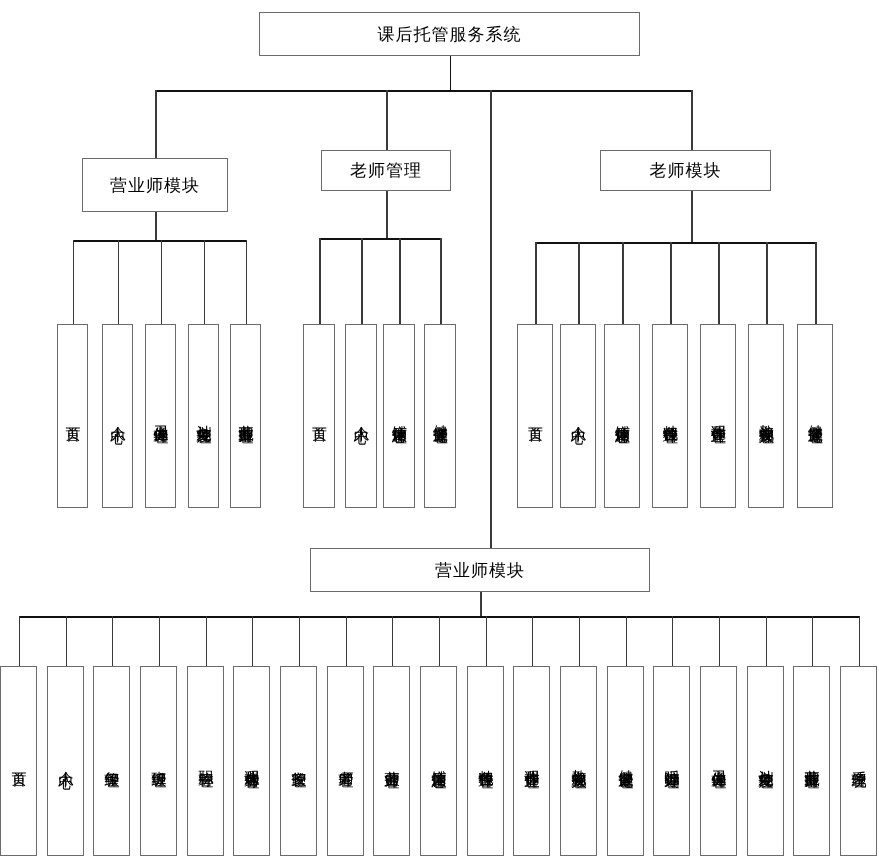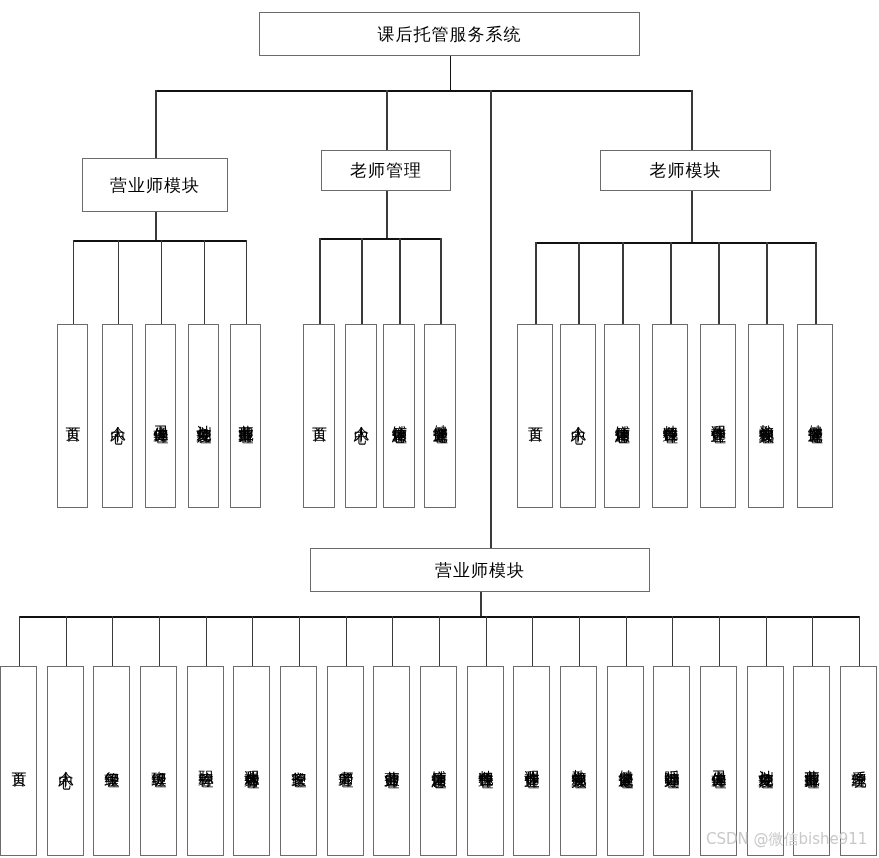--- a/index.html
+++ b/index.html
@@ -234,14 +234,13 @@
       <span class="txt">计划免疫管理</span>
     </div>
     <div class="line v" style="left: 811.5px; top: 616px; height: 50px;"></div>
     <div class="node leaf" style="left: 793px; top: 666px; width: 37px; height: 190px;">
       <span class="txt">营业搭配管理</span>
     </div>
     <div class="line v" style="left: 858.5px; top: 616px; height: 50px;"></div>
     <div class="node leaf" style="left: 840px; top: 666px; width: 37px; height: 190px;">
       <span class="txt">系统管理</span>
     </div>
-    <div class="watermark" style="left: 706px; top: 830px;">CSDN @微信bishe911</div>
   </div>
 
 </body></html>

